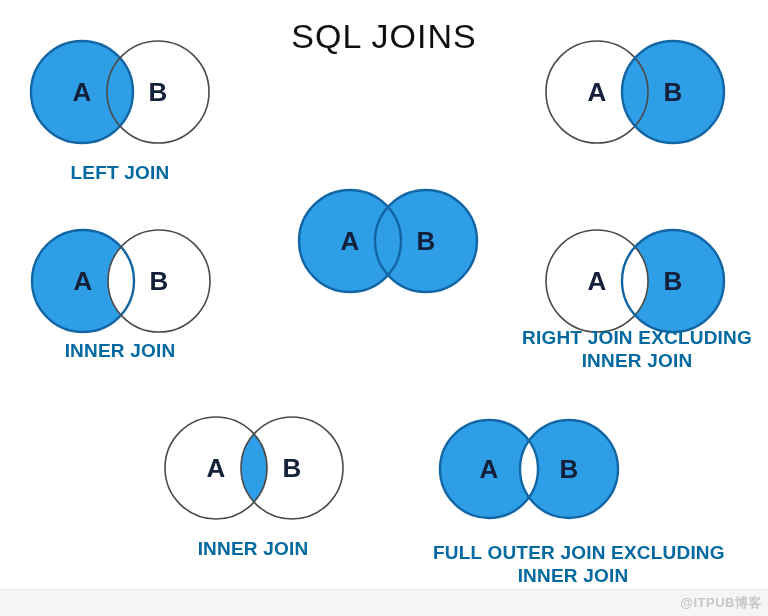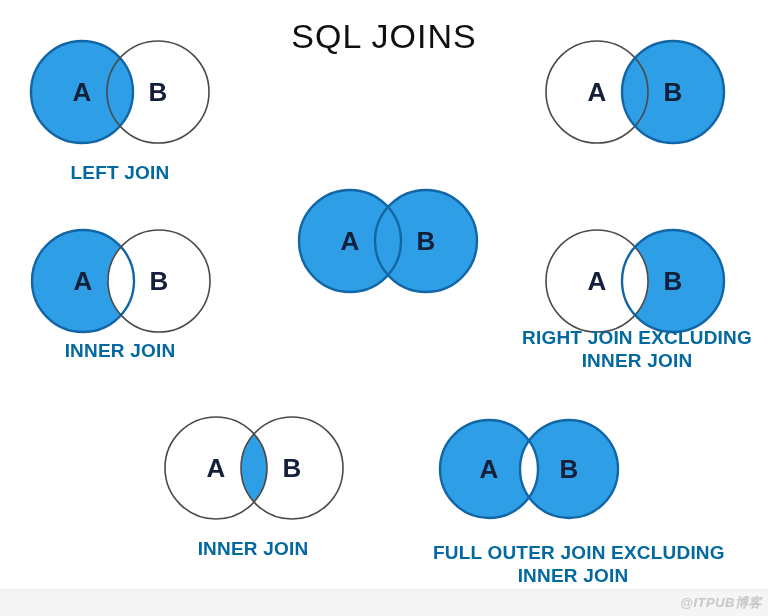--- a/index.html
+++ b/index.html
@@ -31,21 +31,21 @@
   #vlbl-3{left:268px;top:311px;width:240px;}
   #vlbl-4{left:516px;top:326px;width:242px;}
   #vlbl-5{left:133px;top:537px;width:240px;}
   #vlbl-6{left:390px;top:541px;width:280px;margin-left:43px;}
   .footer-strip{
     position:absolute;left:0;top:589px;width:768px;height:27px;
     background:#f5f5f5;border-top:1px solid #ececec;
   }
   .watermark{
     position:absolute;right:6px;top:594px;font-size:13px;font-weight:bold;
-    color:#c7c7c7;letter-spacing:0.5px;font-style:italic;
+    color:#c7c7c7;letter-spacing:0.5px;
   }
 </style>
 </head>
 <body>
 
 <div class="canvas">
 
   <div class="title">SQL JOINS</div>
 
   <div class="venn-svg" id="vsvg-0"><svg width="196" height="112">

